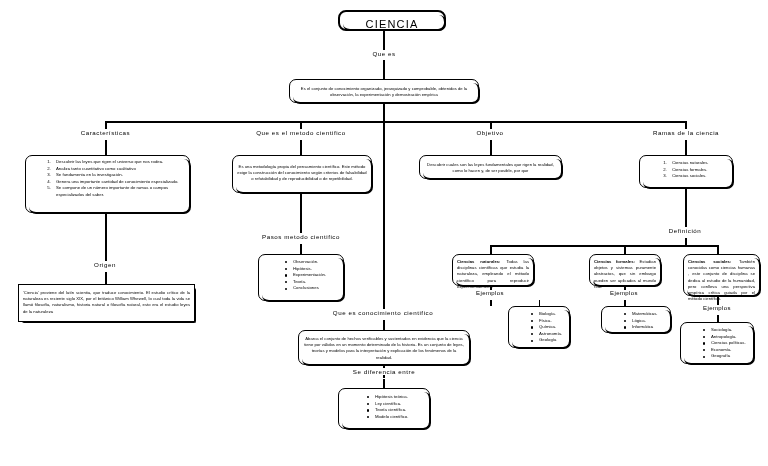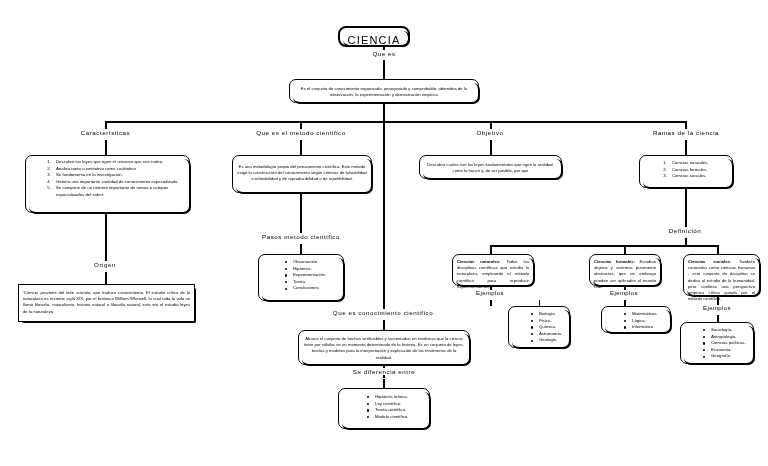--- a/index.html
+++ b/index.html
@@ -95,21 +95,21 @@
   ol.lst li{padding-left:4px;}
 
   .defbox .tx{text-align:justify;padding:3px 4px;}
   .defbox b{font-weight:bold;}
 </style>
 </head>
 <body>
 
 <div id="map">
 
-  <div class="box title-box" style="left:338px;top:26px;width:72px;height:21px;">
+  <div class="box title-box" style="left:338px;top:10px;width:108px;height:21px;">
     <span class="tx">CIENCIA</span>
   </div>
 
   <div class="v" style="left:383px;top:31px;height:19px;"></div>
   <div class="lbl" style="left:357px;top:50px;width:54px;">Que es</div>
   <div class="v" style="left:383px;top:60px;height:19px;"></div>
 
   <div class="box" style="left:289px;top:79px;width:190px;height:24px;">
     <span class="tx" style="padding-top:6px;">Es el conjunto de conocimiento organizado, jerarquizado y comprobable, obtenidos de la observación, la experimentación y demostración empírica</span>
   </div>

